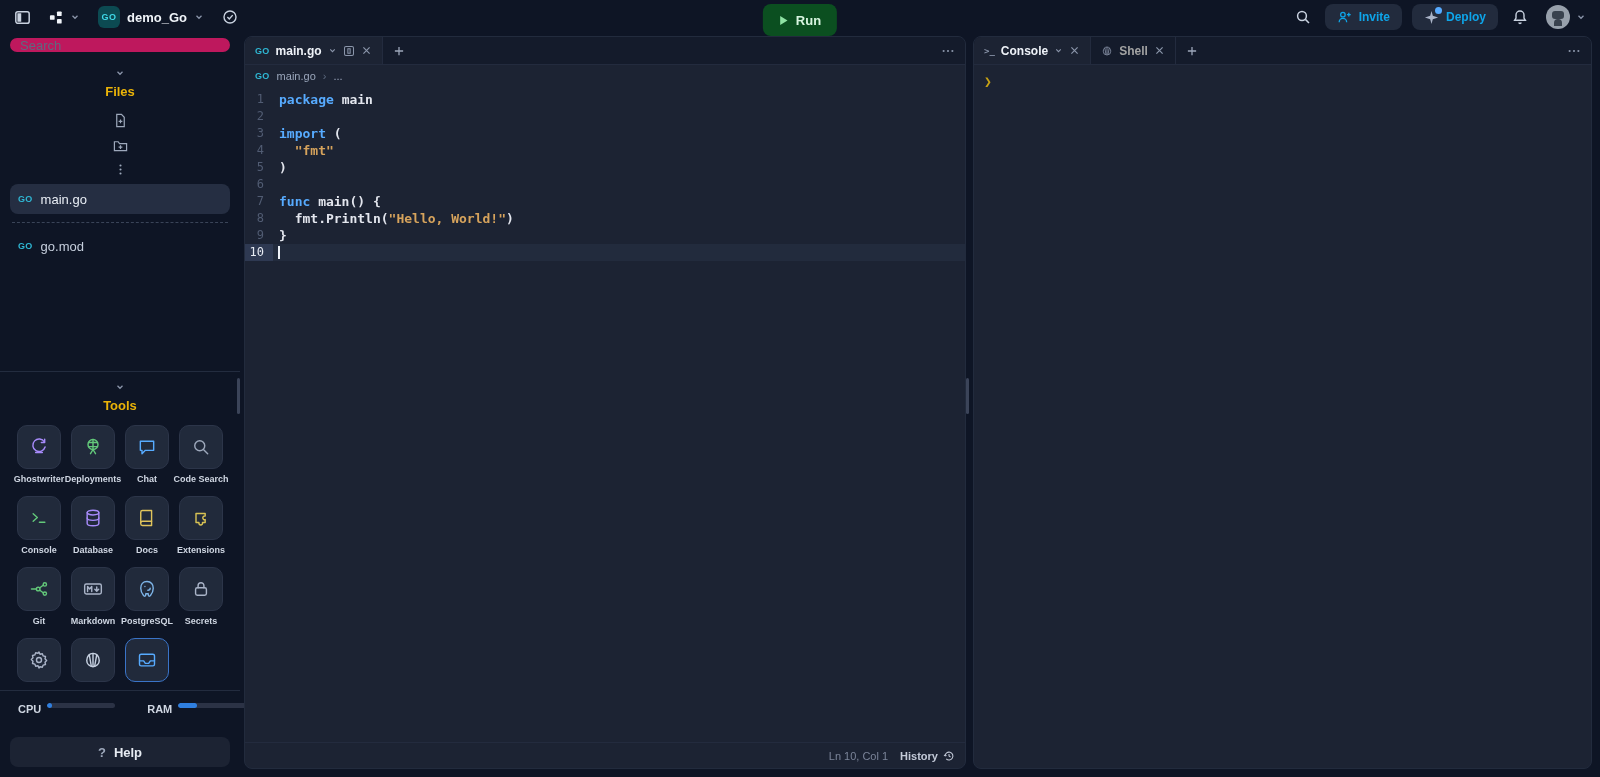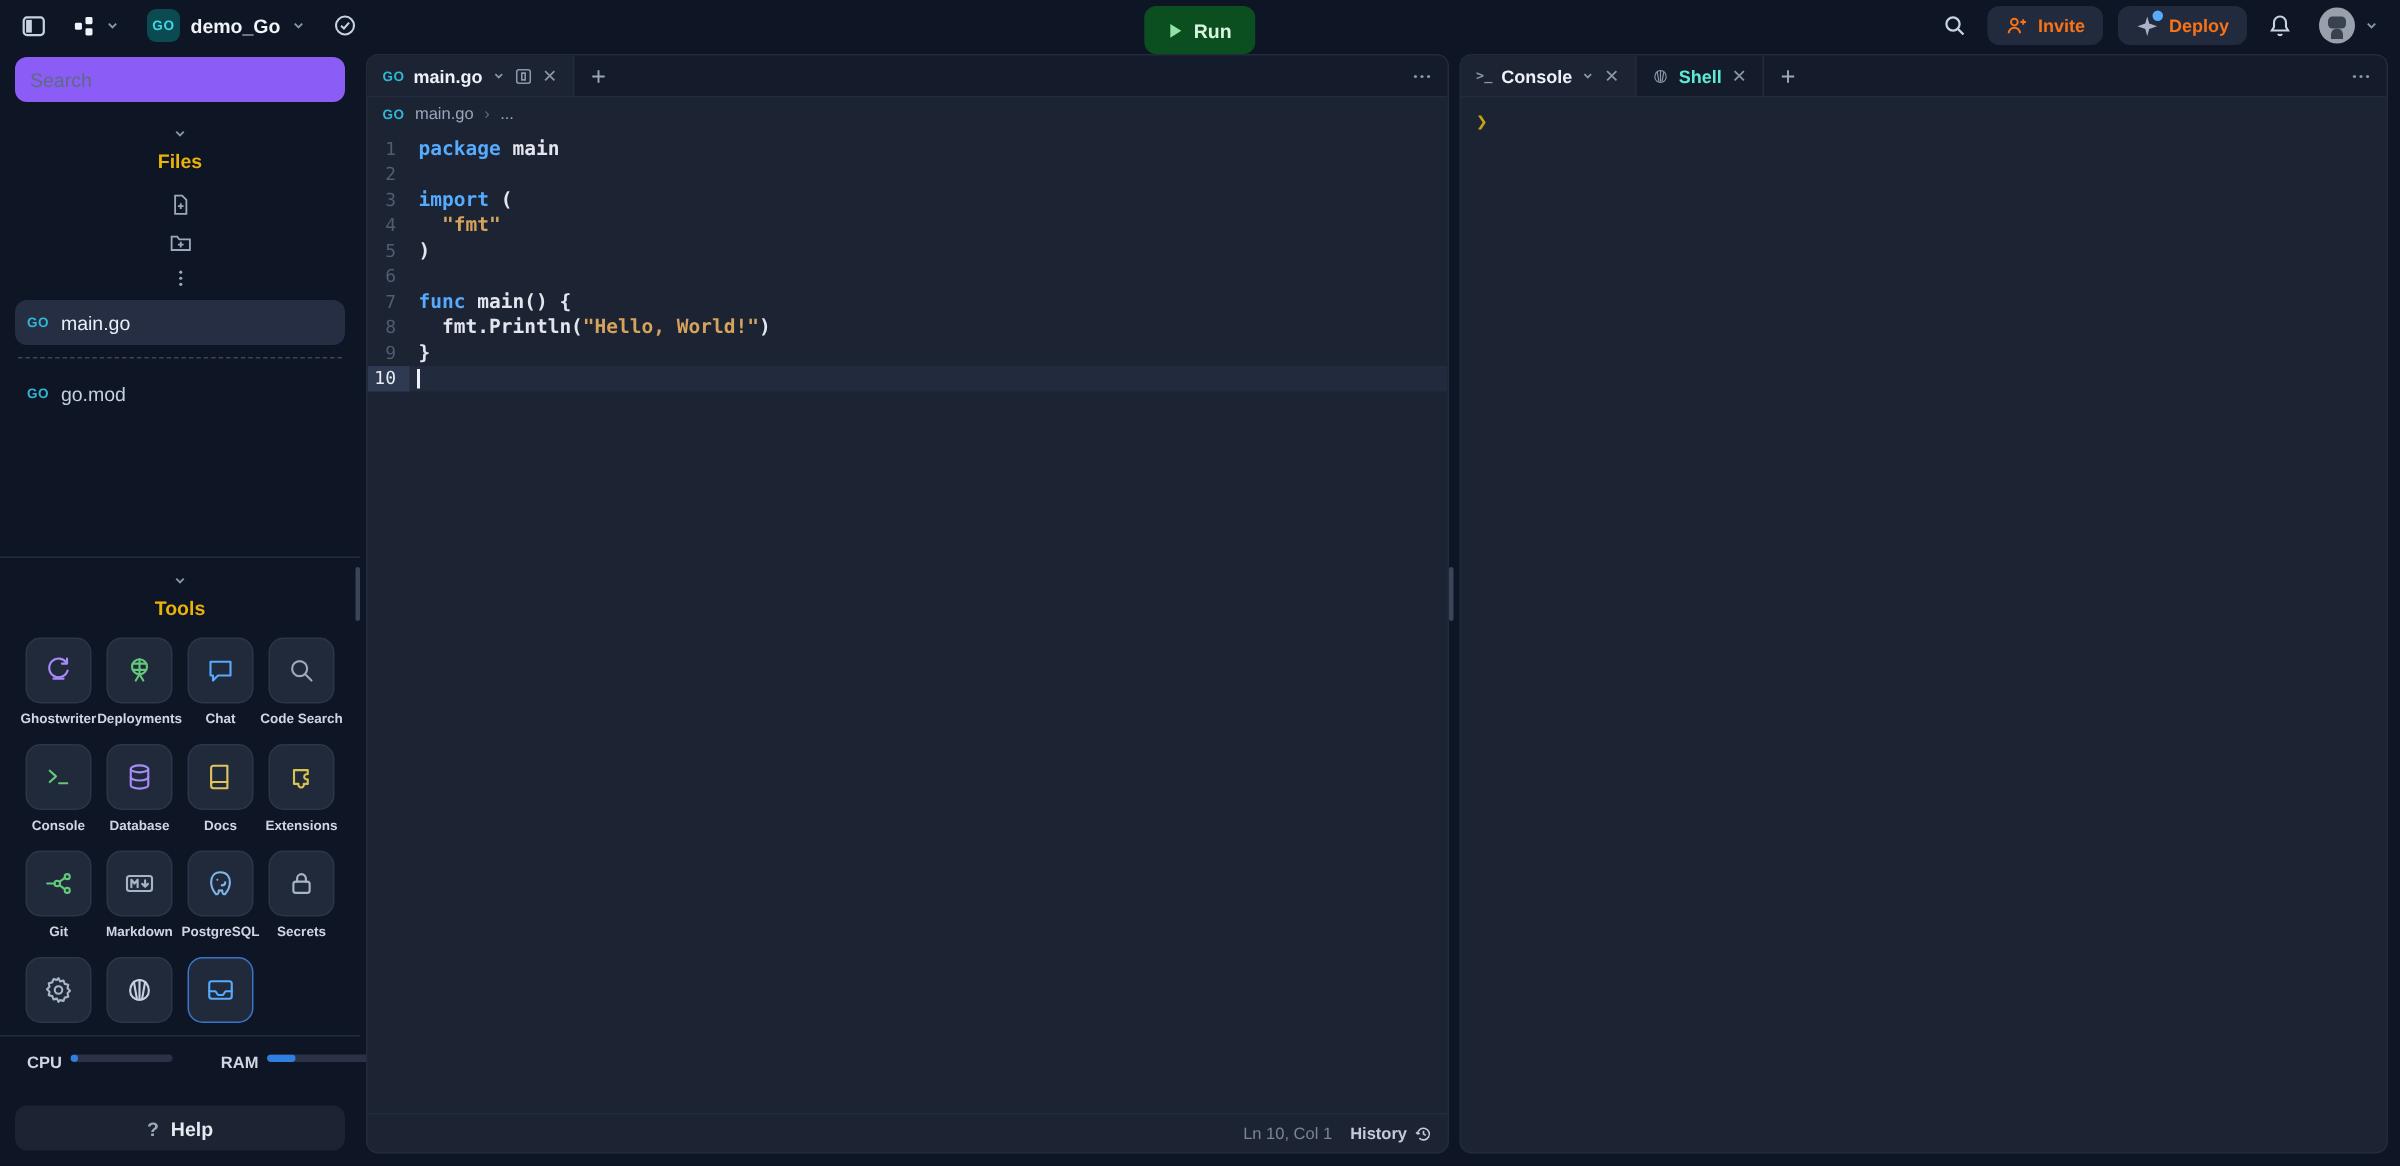--- a/index.html
+++ b/index.html
@@ -18,39 +18,39 @@
   .topbar-right { margin-left:auto; }
   .tb-btn { display:flex; align-items:center; gap:6px; cursor:pointer; border-radius:8px; padding:4px; }
   .proj { display:flex; align-items:center; gap:7px; font-weight:700; font-size:13px; }
   .go-badge { width:22px; height:22px; border-radius:6px; background:#0c4a52; color:#3fd9e8;
     font-weight:700; font-size:9px; display:flex; align-items:center; justify-content:center; letter-spacing:.5px; }
   .chev { color:#8b96ab; }
   .run-btn { position:absolute; left:50%; transform:translateX(-50%); top:4px;
     background:#0b4f20; color:#d8f5e0; font-weight:700; font-size:13px;
     border:none; border-radius:8px; height:26px; padding:16px 16px;
     display:flex; align-items:center; gap:7px; cursor:pointer; }
-  .pill-btn { background:#222b3d; color:#f97316; font-weight:700; font-size:12px;
+  .pill-btn { background:#222b3d; color:#0ea5e9; font-weight:700; font-size:12px;
     border:none; border-radius:8px; height:26px; padding:0 12px;
     display:flex; align-items:center; gap:7px; cursor:pointer; }
   .deploy-ico-wrap { position:relative; }
   .deploy-dot { position:absolute; top:-3px; right:-3px; width:7px; height:7px; border-radius:50%; background:#57abff; }
   .avatar { width:24px; height:24px; border-radius:50%; background:#97a0ab; position:relative; overflow:hidden; }
   .avatar:before { content:""; position:absolute; left:6px; top:6px; width:12px; height:8px; border-radius:3px; background:#39424e; }
   .avatar:after  { content:""; position:absolute; left:8px; top:14px; width:8px; height:7px; border-radius:4px 4px 0 0; background:#39424e; }
 
   
   .workspace { display:flex; height:743px; }
   .sidebar { width:240px; flex:0 0 240px; display:flex; flex-direction:column; padding:4px 10px 10px 10px; }
   .panes { flex:1; display:flex; gap:7px; padding:2px 8px 8px 4px; }
   .pane { background:#1c2333; border:1px solid #222b3d; border-radius:8px; display:flex; flex-direction:column; overflow:hidden; }
   .pane-editor { flex:0 0 722px; }
   .pane-console { flex:1; }
 
   
-  .search-box { background:#8b5cf6; border-radius:8px; height:30px; display:flex; align-items:center; padding:0 10px; margin-bottom:10px; }
+  .search-box { background:#be185d; border-radius:8px; height:14px; display:flex; align-items:center; padding:0 10px; margin-bottom:10px; }
   .search-box input { background:transparent; border:none; outline:none; color:#dbe2ec; font-size:13px; width:100%;
     font-family:"Liberation Sans", sans-serif; }
   .search-box input::placeholder { color:#5d6b80; }
   .sec-head { display:flex; align-items:center; gap:6px; padding:6px 2px; font-weight:700; font-size:13px; color:#eab308;flex-direction:column; }
   .sec-head .spacer { flex:1; }
   .sec-head .ico { color:#9da8bb; cursor:pointer; border-radius:5px; padding:2px; }
   .file-row { display:flex; align-items:center; gap:8px; height:30px; padding:0 8px; border-radius:8px;
     color:#c6cfdd; font-size:13px; cursor:pointer; }
   .file-row.selected { background:#252e42; color:#e9eef5; }
   .go-file-ico { color:#2fb7d4; font-weight:700; font-size:9px; letter-spacing:.3px; }
@@ -78,21 +78,21 @@
   .gw-btn { flex:1; background:#6a40f2; border:none; color:#fff; font-weight:700; font-size:13px;
     height:28px; border-radius:8px; display:flex; align-items:center; justify-content:center; gap:8px; cursor:pointer; }
   .gw-close { color:#c2c8d6; cursor:pointer; }
   .help-btn { background:#1c2333; border:none; color:#e6ebf2; font-weight:700; font-size:13px;
     height:30px; border-radius:8px; display:flex; align-items:center; justify-content:center; gap:8px; cursor:pointer; width:100%; }
   .help-q { color:#9da8bb; font-weight:700; }
 
   
   .tabbar { height:28px; background:#141b2b; display:flex; align-items:center; border-bottom:1px solid #232b3e; position:relative; }
   .tab { height:100%; display:flex; align-items:center; gap:6px; padding:0 10px; font-size:12px; font-weight:700;
-    color:#5eead4; cursor:pointer; border-right:1px solid #232b3e; }
+    color:#a3a3a3; cursor:pointer; border-right:1px solid #232b3e; }
   .tab.active { background:#1c2333; color:#eef2f8; }
   .tab .ico { color:#8b96ab; }
   .tab-plus { padding:0 10px; color:#9da8bb; cursor:pointer; }
   .tab-dots { margin-left:auto; padding:0 10px; color:#8b96ab; cursor:pointer; }
   .crumbs { height:22px; display:flex; align-items:center; gap:7px; padding:0 10px; font-size:11px; color:#9aa6bb; }
   .crumbs .sep { color:#5d6b80; }
 
   .code-area { flex:1; position:relative; padding-top:4px;
     font-family:"DejaVu Sans Mono", monospace; font-size:13px; font-weight:700; }
   .cl { display:flex; height:17px; line-height:17px; }

